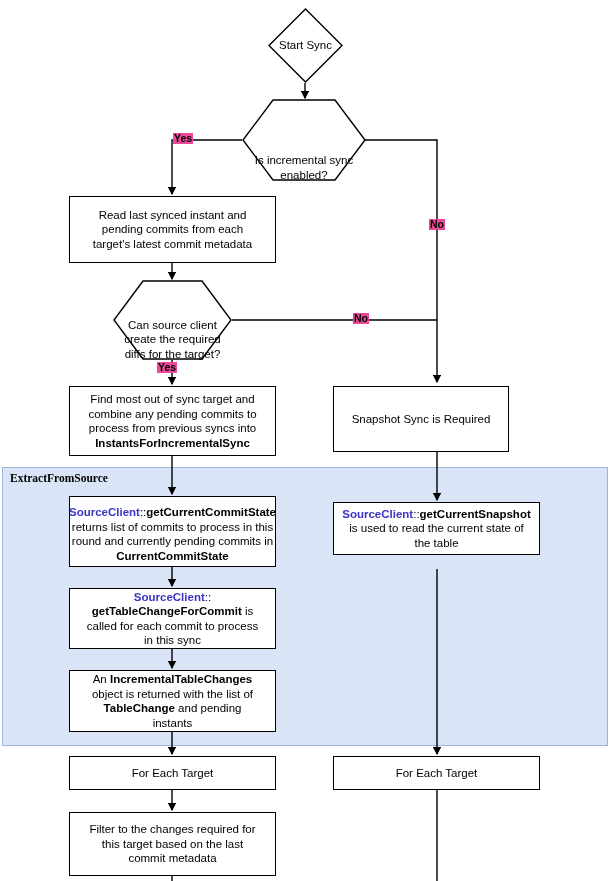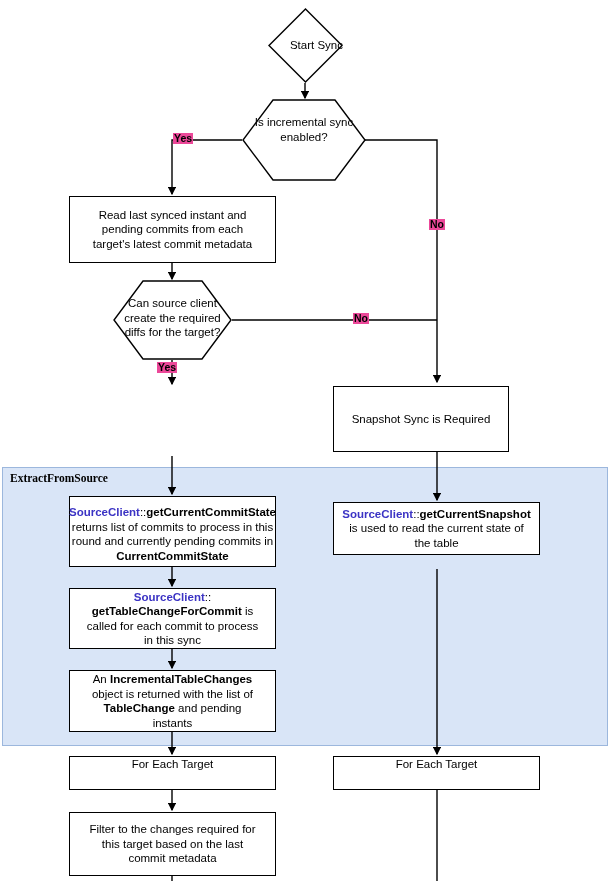--- a/index.html
+++ b/index.html
@@ -34,21 +34,21 @@
     justify-content: center;
     padding: 3px 15px;
   }
   
   .loop-box {
     position: absolute;
     box-sizing: border-box;
     border: 1.4px solid #000000;
     background: #ffffff;
     display: flex;
-    align-items: flex-start;
+    align-items: center;
   }
   .loop-box .loop-cap {
     width: 18px;
     border-right: 1.4px solid #000000;
     flex: 0 0 18px;
   }
   .loop-box .loop-cap.right {
     border-right: none;
     border-left: 1.4px solid #000000;
   }
@@ -69,40 +69,40 @@
     overflow: visible;
   }
   .diamond-label {
     position: absolute;
     left: 0;
     top: 0;
     width: 100%;
     height: 100%;
     display: flex;
     align-items: center;
-    justify-content: flex-end;
+    justify-content: center;
   }
   
   .hex-wrap {
     position: absolute;
   }
   .hex-wrap svg {
     position: absolute;
     left: 0;
     top: 0;
     overflow: visible;
   }
   .hex-label {
     position: absolute;
     left: 0;
-    top: 16px;
+    top: 1px;
     width: 100%;
     height: 100%;
     display: flex;
-    align-items: flex-start;
+    align-items: flex-end;
     justify-content: center;
     padding: 0 12px;
     box-sizing: border-box;
   }
   
   .group-box {
     position: absolute;
     box-sizing: border-box;
     background: #d9e5f7;
     border: 1px solid #9cb7dd;
@@ -234,20 +234,23 @@
     <svg width="119" height="80" viewBox="0 0 119 80">
       <polygon points="30,1 89,1 118,40 89,79 30,79 1,40" fill="#ffffff" stroke="#000000" stroke-width="1.4"></polygon>
     </svg>
     <div class="hex-label" style="padding:0 6px;">
       <span class="node-text">Can source client
 create the required
 diffs for the target?</span>
     </div>
   </div>
 
+  <div class="box" style="left:69px; top:386px; width:207px; height:70px;">
+    <span class="node-text"><span>Find most out of sync target and combine any pending commits to process from previous syncs into </span><span class="b">InstantsForIncrementalSync</span></span>
+  </div>
 
   <div class="box" style="left:333px; top:386px; width:176px; height:66px;">
     <span class="node-text">Snapshot Sync is Required</span>
   </div>
 
   <div class="box" style="left:69px; top:496px; width:207px; height:71px;align-items:flex-end;">
     <span class="node-text"><span class="cls">SourceClient</span><span>::</span><span class="b">getCurrentCommitState</span><span> returns list of commits to process in this round and currently pending commits in </span><span class="b">CurrentCommitState</span></span>
   </div>
 
   <div class="box" style="left:69px; top:588px; width:207px; height:61px;">

